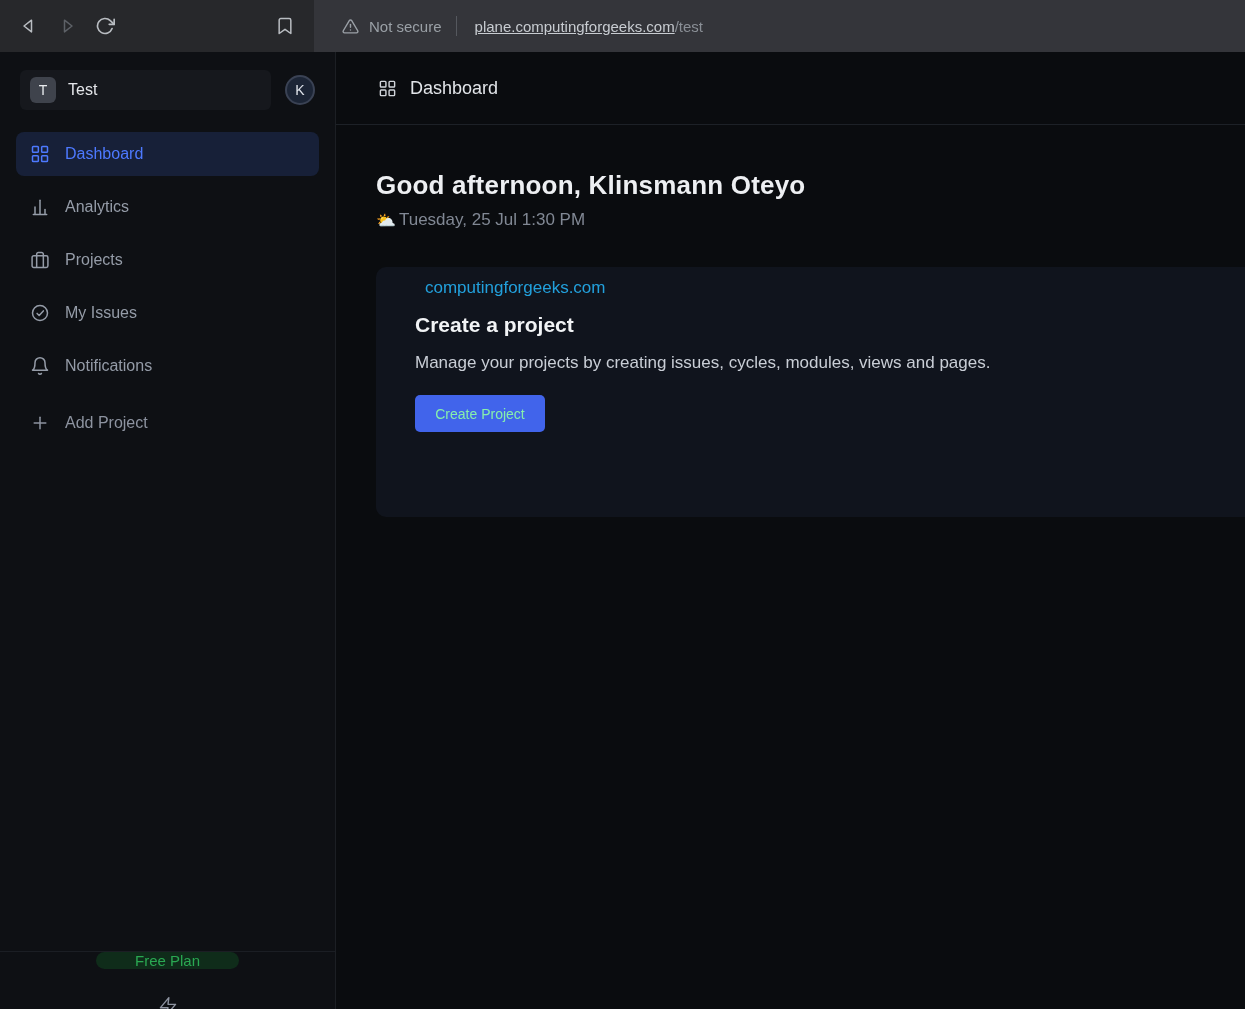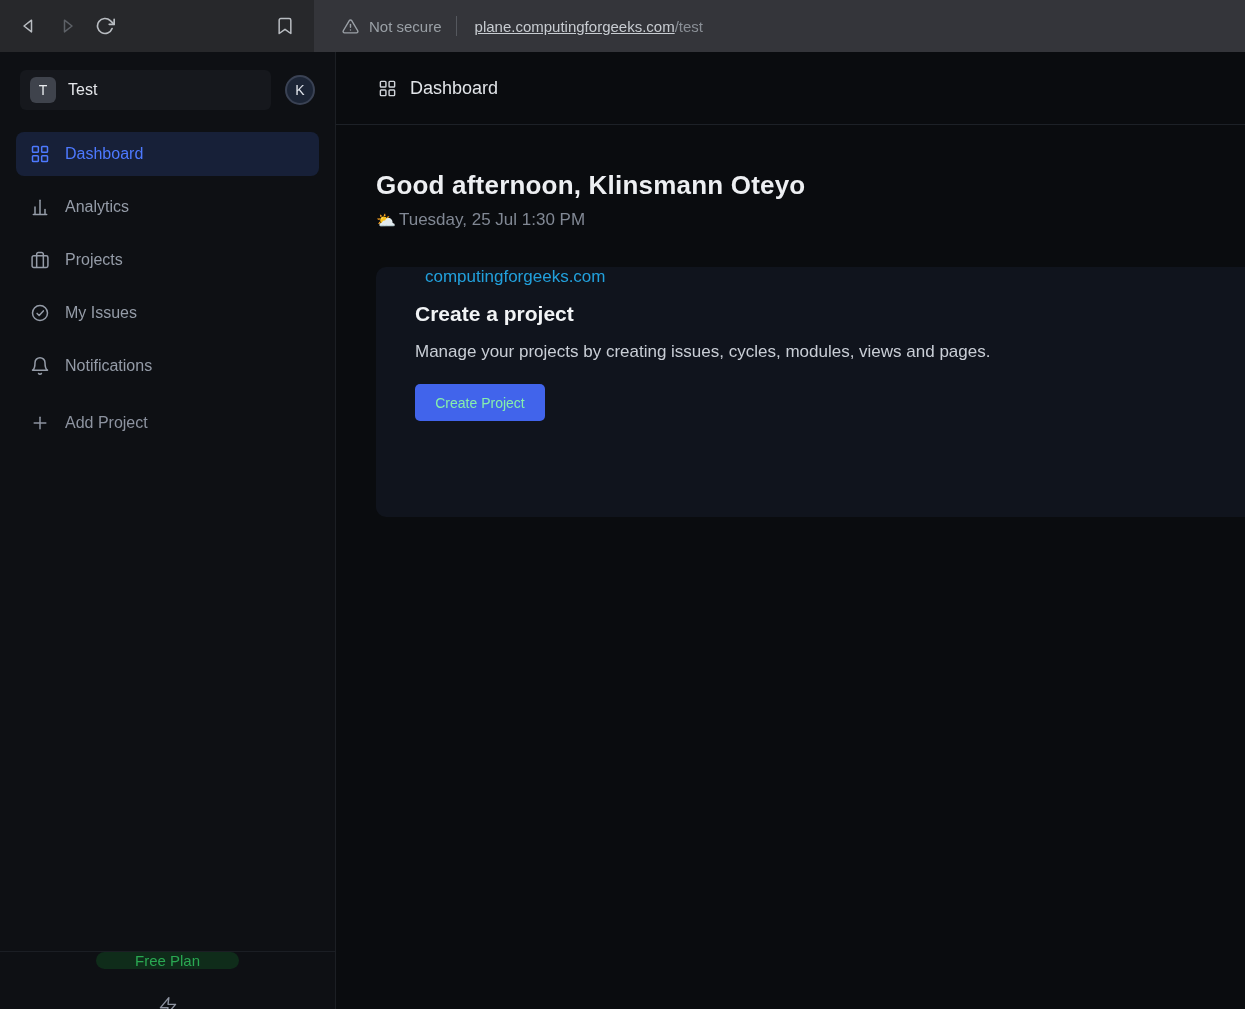--- a/index.html
+++ b/index.html
@@ -53,21 +53,21 @@
 
   
   .main{flex:1;display:flex;flex-direction:column;background:#0a0c0f;min-width:0;}
   .main-header{height:73px;flex:none;border-bottom:1px solid #1d2127;display:flex;align-items:center;gap:13px;padding:0 42px;color:#e2e5e9;font-size:18px;}
   .main-header svg{width:19px;height:19px;color:#d0d4da;}
   .content{padding:45px 0 0 40px;}
   .greeting{font-size:26px;font-weight:700;color:#edeff2;letter-spacing:.2px;}
   .date-row{margin-top:9px;color:#818894;font-size:17px;display:flex;align-items:center;gap:3px;}
   .weather{font-size:16px;color:#e8eaed;}
 
-  .card{margin-top:37px;background:#10141d;border-radius:10px 0 0 10px;height:250px;padding:0 40px 0 39px;}
+  .card{margin-top:37px;background:#10141d;border-radius:10px 0 0 10px;height:250px;padding:11px 40px 0 39px;}
   .card-watermark{color:var(--link-cyan);font-size:17px;margin-left:10px;display:inline-block;cursor:pointer;}
   .card-title{margin-top:15px;font-size:21px;font-weight:700;color:#f1f3f5;}
   .card-desc{margin-top:16px;font-size:17px;color:#c9ced6;}
   .create-btn{margin-top:22px;background:var(--button-blue);color:#86efac;font-size:14px;border:none;border-radius:5px;width:130px;height:37px;cursor:pointer;font-family:inherit;text-align:center;}
 </style>
 </head>
 <body>
 
 <div class="screen">
 

